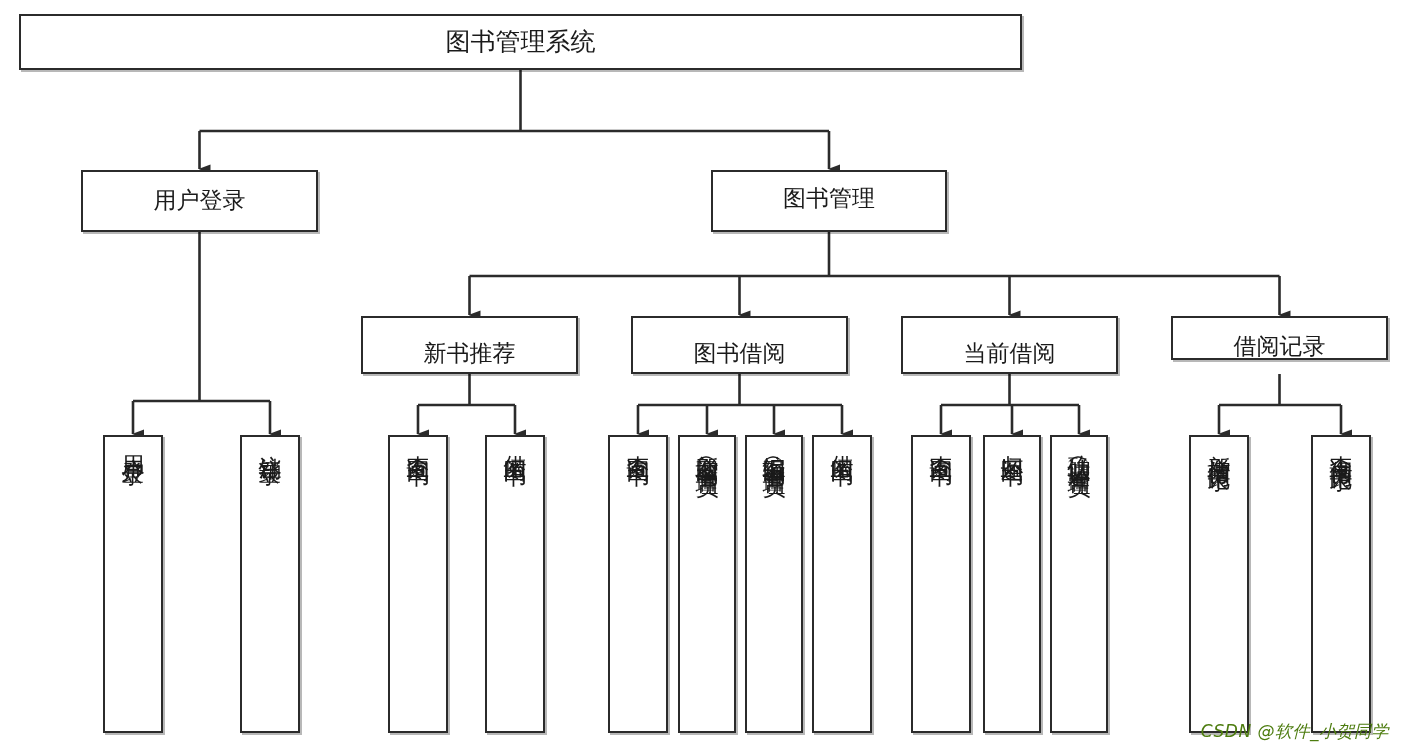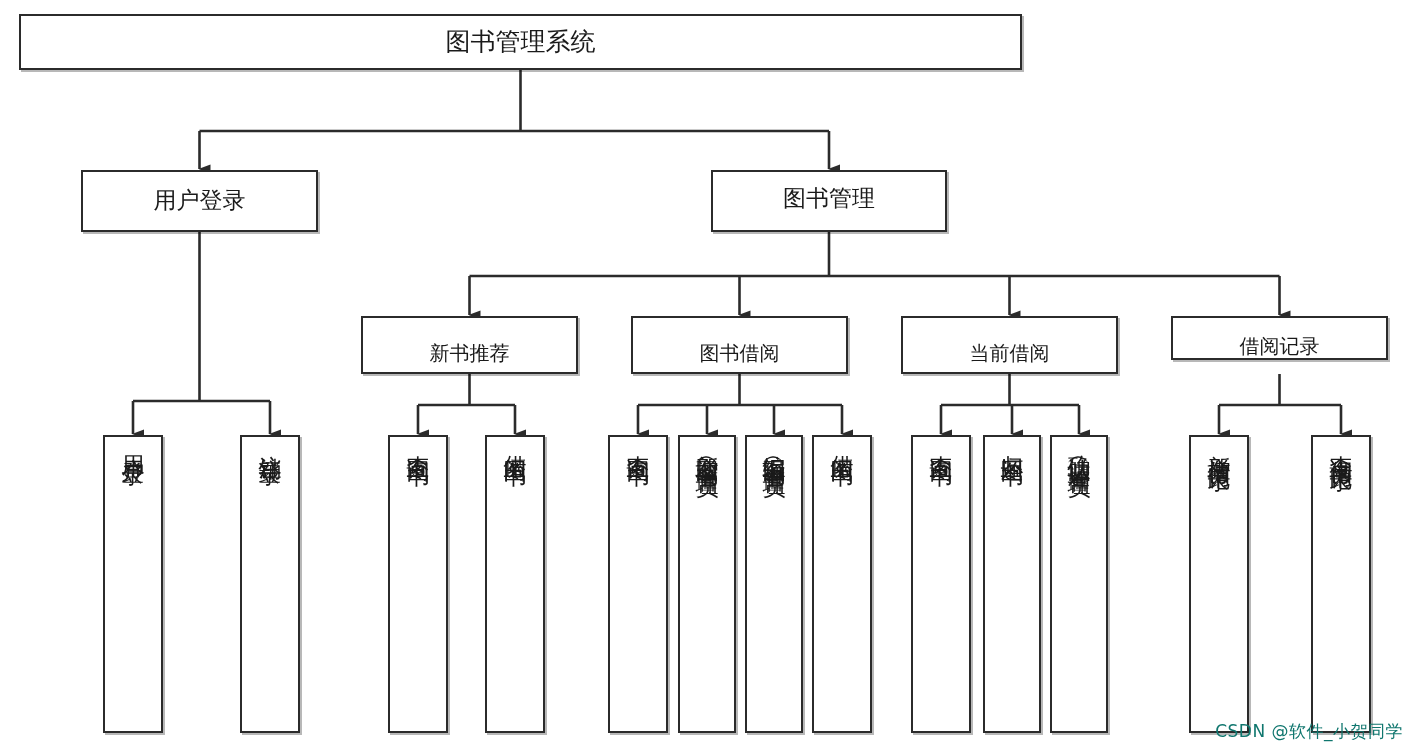--- a/index.html
+++ b/index.html
@@ -42,45 +42,46 @@
   }
   .node-label {
     display: block;
     text-align: center;
     line-height: 1.18;
     white-space: nowrap;
   }
   
   .level-0 .node-label { font-size: 25px; }
   .level-1 .node-label { font-size: 23px; }
-  .level-2 .node-label { font-size: 20px; margin-top: 17px; }
+  .level-2 .node-label { font-size: 23px; margin-top: 17px; }
 
   
   .level-3 {
     align-items: flex-start;
     padding-top: 0;
   }
   .level-3 .node-label {
     writing-mode: vertical-rl;
     text-orientation: upright;
     font-size: 23px;
     letter-spacing: 3px;
     line-height: 1;
     white-space: nowrap;
     margin: 0 auto;
   }
   .watermark {
     position: absolute;
-    right: 2px;
+    right: 16px;
     bottom: 4px;
     font-size: 17px;
-    color: #0f766e;
+    color: #4d7c0f;
     letter-spacing: 0.5px;
     z-index: 5;
     white-space: nowrap;
+    font-style: italic;
   }
 </style>
 </head>
 <body>
 
 <div id="diagram">
   <svg id="edges" viewBox="0 0 1405 747" width="1405" height="747" xmlns="http://www.w3.org/2000/svg">
     <defs>
       <marker id="arrowhead" markerWidth="10" markerHeight="12" refX="5" refY="11" orient="auto" markerUnits="userSpaceOnUse">
         <path d="M 0.5 0 L 9.5 0 L 5 12 Z" fill="#2b2b2b"></path>

